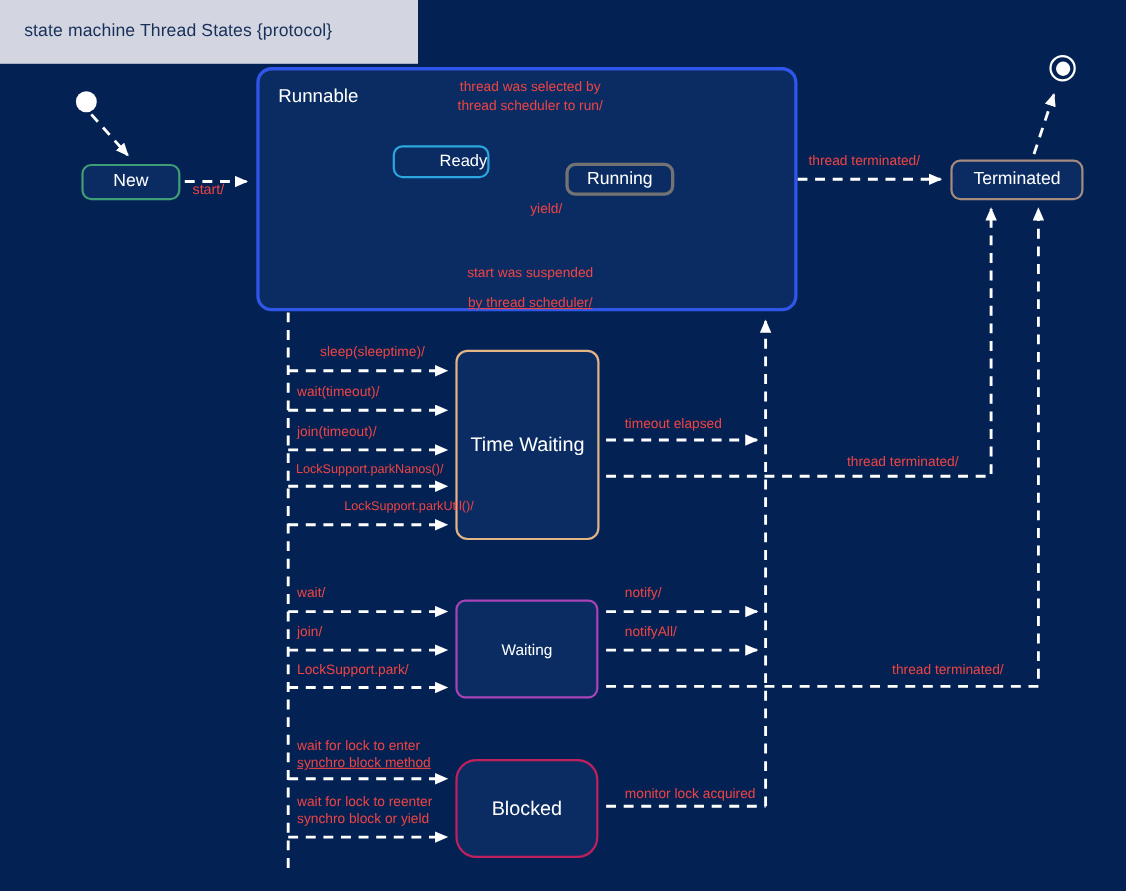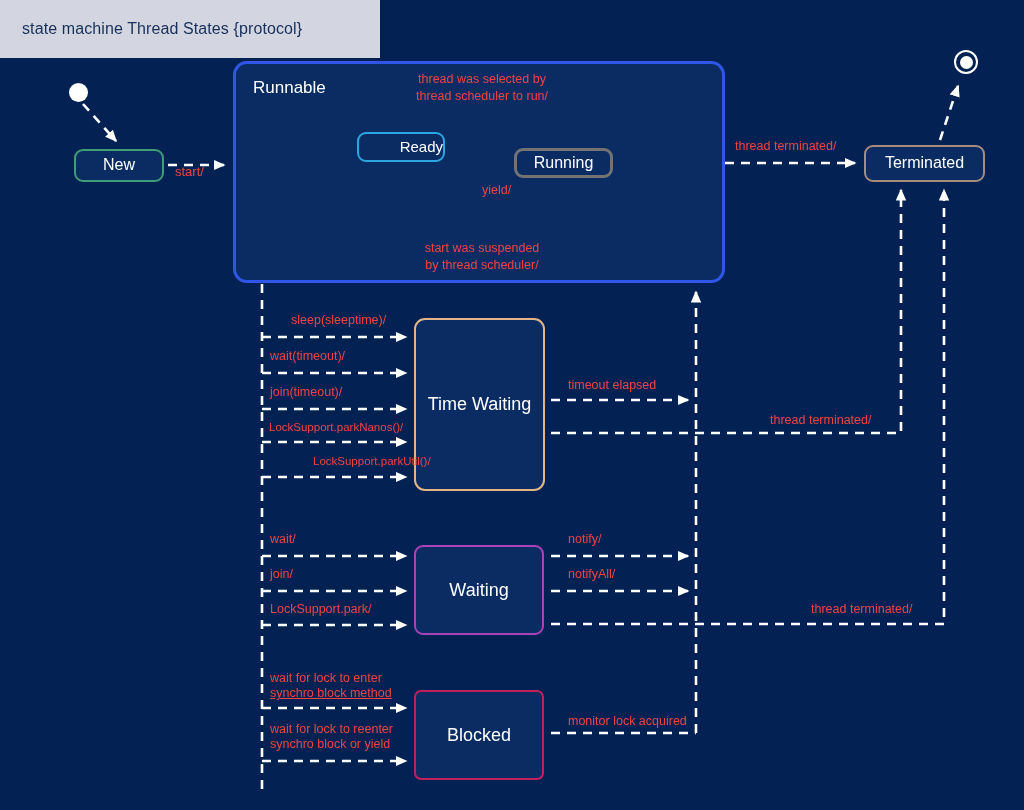--- a/index.html
+++ b/index.html
@@ -107,27 +107,27 @@
     width: 131px; height: 173px;
     border: 2px solid #e2b486;
     border-radius: 11px;
     font-size: 18px;
   }
   #state-waiting {
     left: 414px; top: 545px;
     width: 130px; height: 90px;
     border: 2px solid #a843b8;
     border-radius: 9px;
-    font-size: 18px;
+    font-size: 14px;
   }
   #state-blocked {
     left: 414px; top: 690px;
     width: 130px; height: 90px;
     border: 2px solid #c0205c;
-    border-radius: 7px;
+    border-radius: 19px;
     font-size: 18px;
   }
 
   
   .pseudo { position: absolute; }
   .initial-dot {
     width: 19px; height: 19px;
     border-radius: 50%;
     background: #ffffff;
   }
@@ -267,21 +267,21 @@
   </div>
 
   <div class="tlabel s13" style="left:175px; top:138px;">start/</div>
 
   <div class="tlabel center" style="left:382px; top:72px; width:200px;">thread was selected by</div>
   <div class="tlabel center" style="left:382px; top:89px; width:200px;">thread scheduler to run/</div>
 
   <div class="tlabel" style="left:462px; top:183px;margin-left:20px;">yield/</div>
 
   <div class="tlabel center" style="left:382px; top:241px; width:200px;">start was suspended</div>
-  <div class="tlabel center" style="left:382px; top:258px; width:200px;">by thread scheduler/</div>
+  <div class="tlabel center" style="left:382px; top:268px; width:200px;text-decoration:underline;">by thread scheduler/</div>
 
   <div class="tlabel" style="left:735px; top:139px;">thread terminated/</div>
 
   <div class="tlabel" style="left:270px; top:313px;margin-left:21px;">sleep(sleeptime)/</div>
   <div class="tlabel" style="left:270px; top:349px;">wait(timeout)/</div>
   <div class="tlabel" style="left:270px; top:385px;">join(timeout)/</div>
   <div class="tlabel s11" style="left:269px; top:420px;">LockSupport.parkNanos()/</div>
   <div class="tlabel s11" style="left:269px; top:454px;padding-left:44px;">LockSupport.parkUtil()/</div>
 
   <div class="tlabel" style="left:568px; top:378px;">timeout elapsed</div>

